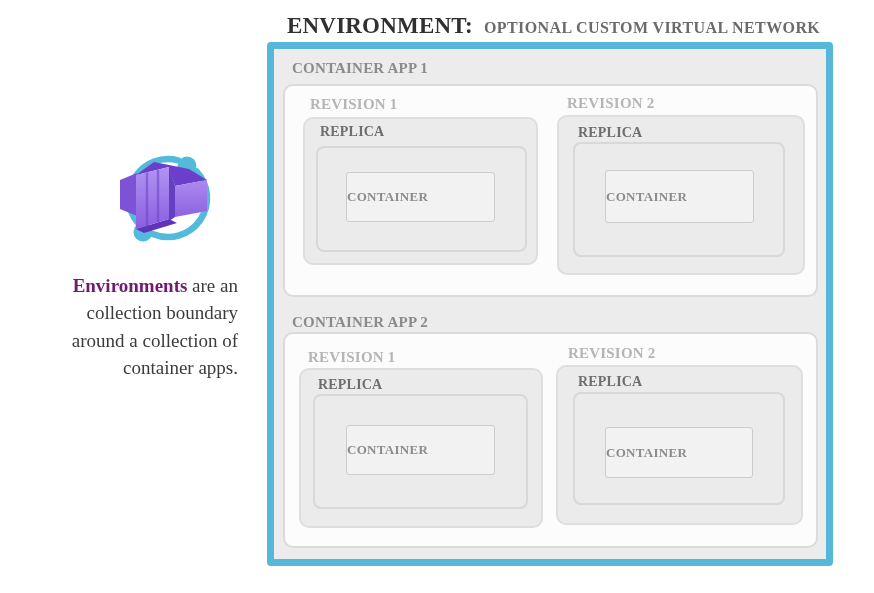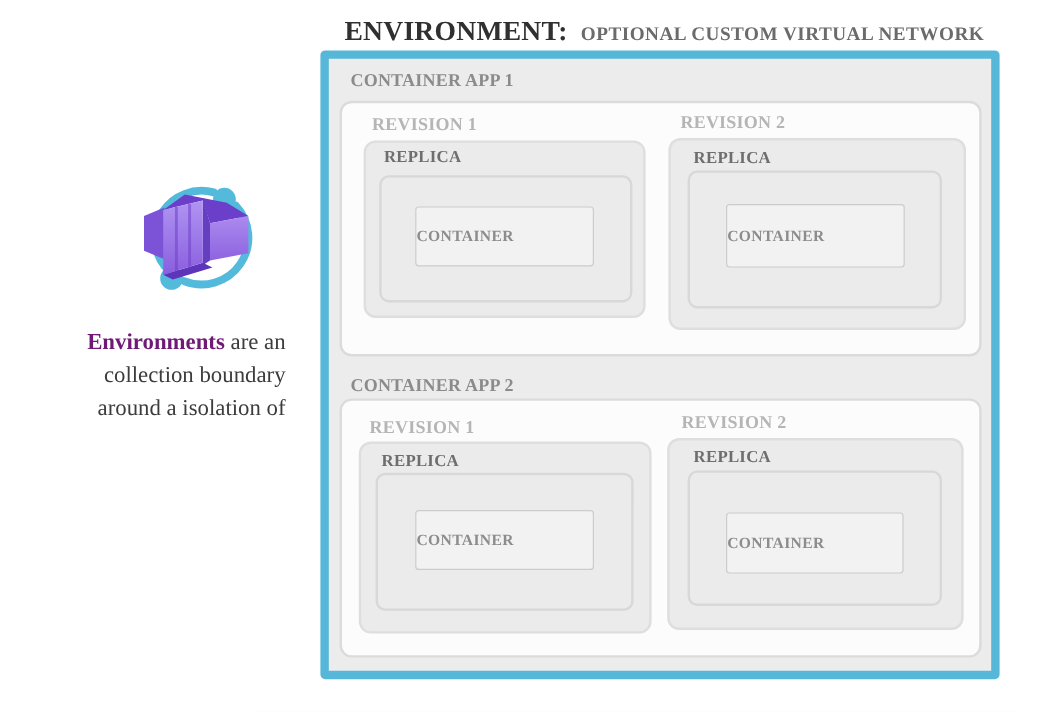--- a/index.html
+++ b/index.html
@@ -113,21 +113,22 @@
       <polygon points="19,28 52,20 52,72 19,82" fill="url(#gMain)"></polygon>
       <line x1="30" y1="25.3" x2="30" y2="78.7" stroke="rgba(110,64,200,0.55)" stroke-width="2.4"></line>
       <line x1="41" y1="22.7" x2="41" y2="75.3" stroke="rgba(110,64,200,0.55)" stroke-width="2.4"></line>
       <polygon points="58,39 90,33 90,64 58,70" fill="url(#gRight)"></polygon>
     </g>
   </svg>
 
   <div class="caption">
     <div class="cap-line"><span class="cap-bold">Environments</span><span> are an</span></div>
     <div class="cap-line">collection boundary</div>
-    <div class="cap-line">around a isolation of</div>
+    <div class="cap-line">around a collection of</div>
+    <div class="cap-line">container apps.</div>
   </div>
 
   <div class="env">
 
     <div class="app-label app1-label">CONTAINER APP 1</div>
     <div class="app-box app1">
 
       <div class="rev-label r1">REVISION 1</div>
       <div class="rev-box a1r1">
         <div class="replica-label">REPLICA</div>

